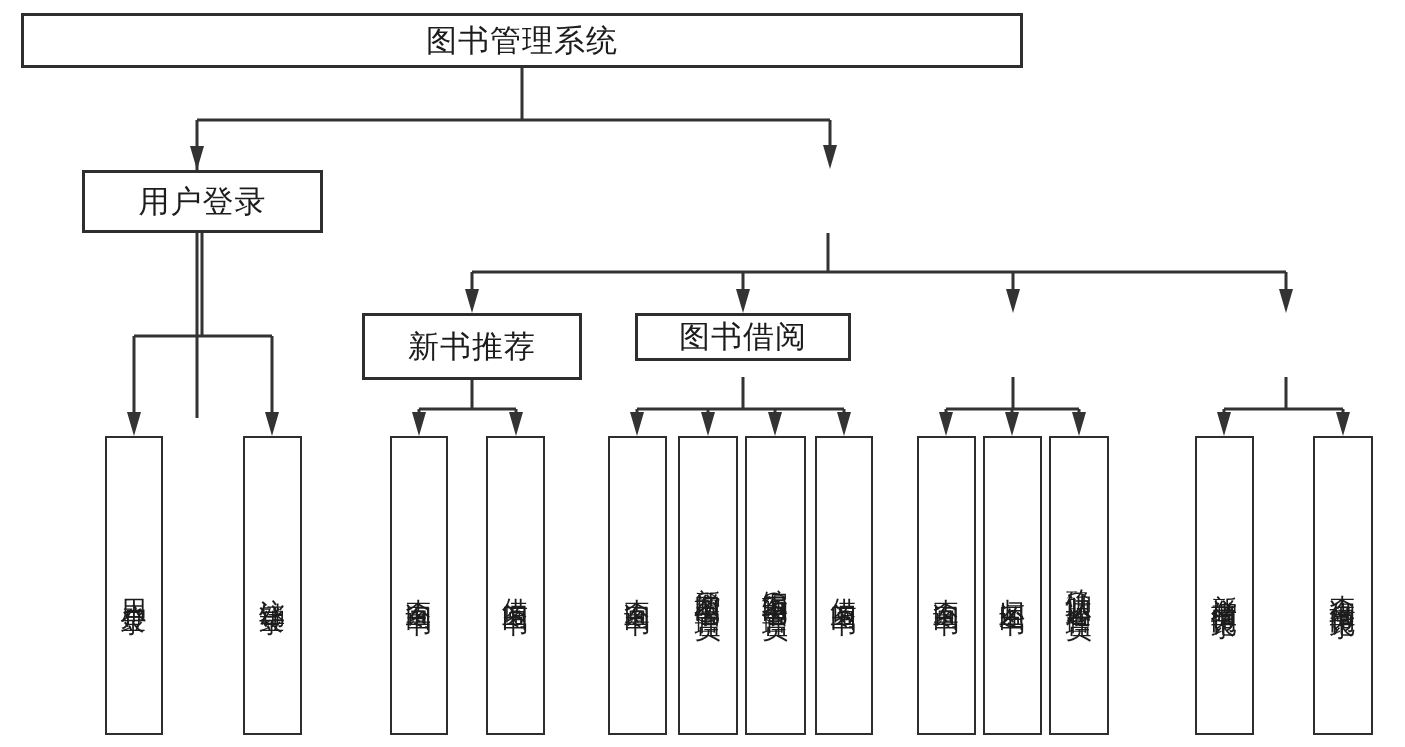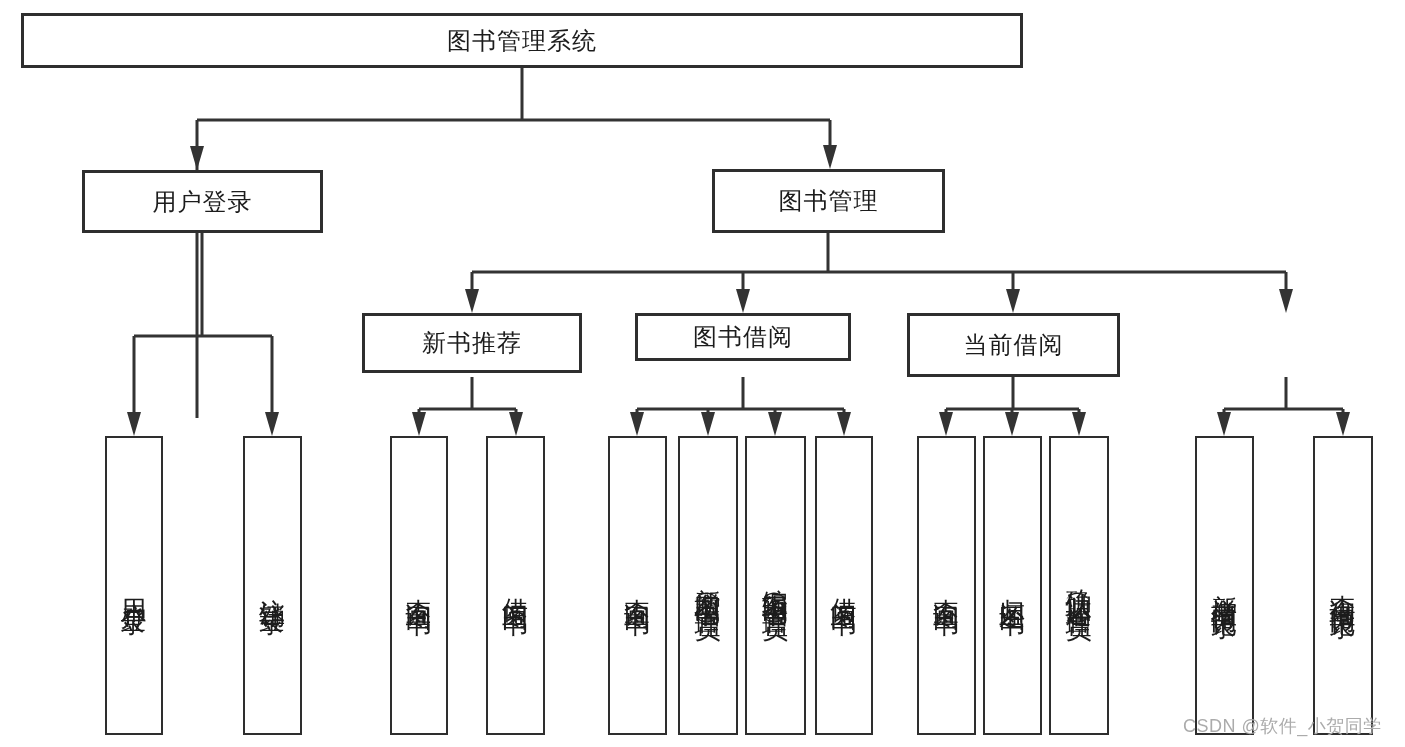--- a/index.html
+++ b/index.html
@@ -23,21 +23,21 @@
   }
   .box {
     position: absolute;
     box-sizing: border-box;
     background: #ffffff;
     border: 3px solid #2e2e2e;
     color: #1c1c1c;
     display: flex;
     align-items: center;
     justify-content: center;
-    font-size: 24px;
+    font-size: 31px;
     letter-spacing: 1px;
     white-space: nowrap;
   }
   .leaf {
     border-width: 2.5px;
     writing-mode: vertical-rl;
     text-orientation: mixed;
     font-size: 26px;
     letter-spacing: 4px;
     line-height: 1;
@@ -99,39 +99,36 @@
       <polygon points="1079,436 1072,412 1086,412"></polygon>
 
       <polygon points="1224,436 1217,412 1231,412"></polygon>
       <polygon points="1343,436 1336,412 1350,412"></polygon>
     </g>
   </svg>
 
   <div class="box" style="left:21px; top:13px; width:1002px; height:55px">图书管理系统</div>
 
   <div class="box" style="left:82px; top:170px; width:241px; height:63px">用户登录</div>
-  <div class="box" style="left:712px; top:169px; width:233px; height:64px">图书管理</div>
 
-  <div class="box" style="left:362px; top:313px; width:220px; height:60px">新书推荐</div>
+  <div class="box" style="left:362px; top:313px; width:220px; height:67px">新书推荐</div>
   <div class="box" style="left:635px; top:313px; width:216px; height:48px">图书借阅</div>
-  <div class="box" style="left:907px; top:313px; width:213px; height:64px">当前借阅</div>
 
   <div class="box leaf" style="left:105px; top:436px; width:58px; height:299px">用户登录</div>
   <div class="box leaf" style="left:243px; top:436px; width:59px; height:299px">注销登录</div>
 
   <div class="box leaf" style="left:390px; top:436px; width:58px; height:299px">查询图书</div>
   <div class="box leaf" style="left:486px; top:436px; width:59px; height:299px">借阅图书</div>
 
   <div class="box leaf" style="left:608px; top:436px; width:59px; height:299px">查询图书</div>
   <div class="box leaf" style="left:678px; top:436px; width:60px; height:299px">新增图书（管理员）</div>
   <div class="box leaf" style="left:745px; top:436px; width:61px; height:299px">编辑图书（管理员）</div>
   <div class="box leaf" style="left:815px; top:436px; width:58px; height:299px">借阅图书</div>
 
   <div class="box leaf" style="left:917px; top:436px; width:59px; height:299px">查询图书</div>
   <div class="box leaf" style="left:983px; top:436px; width:59px; height:299px">归还图书</div>
   <div class="box leaf" style="left:1049px; top:436px; width:60px; height:299px">确认归还（管理员）</div>
 
   <div class="box leaf" style="left:1195px; top:436px; width:59px; height:299px">新增借阅记录</div>
   <div class="box leaf" style="left:1313px; top:436px; width:60px; height:299px">查询借阅记录</div>
 
-  <div class="watermark">CSDN @软件_小贺同学</div>
 
 </div>
 
 </body></html>

